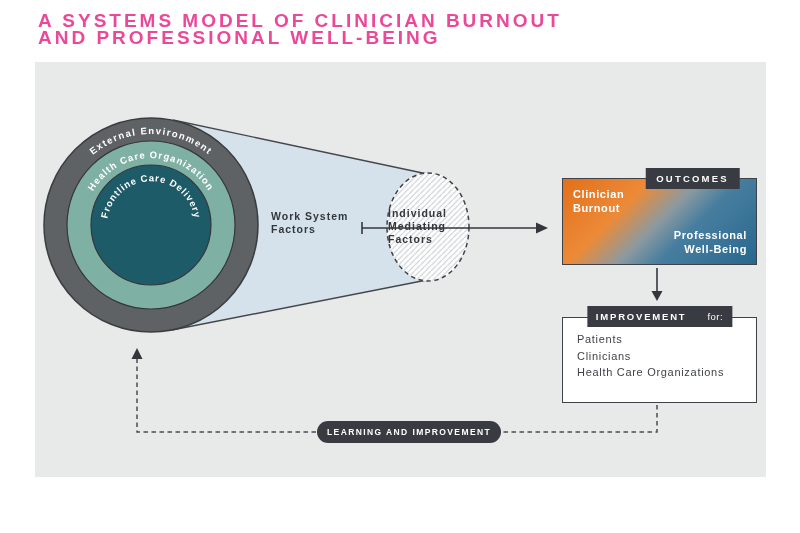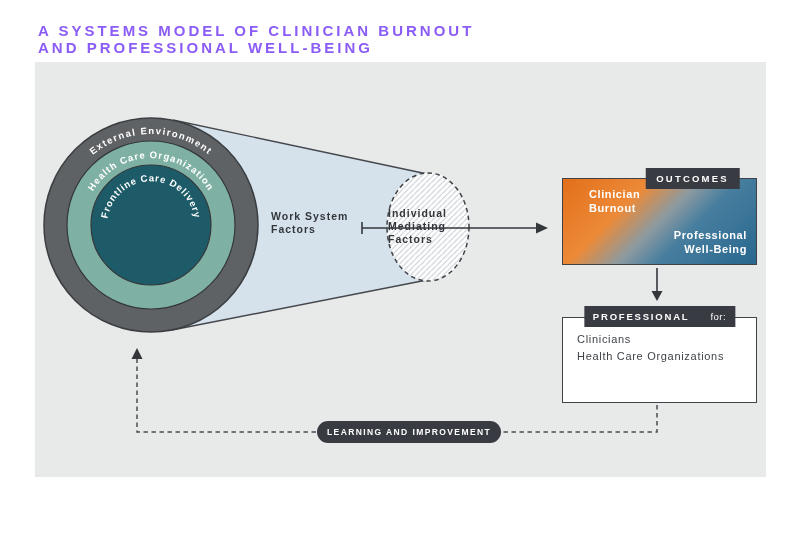--- a/index.html
+++ b/index.html
@@ -1,34 +1,34 @@
 <!DOCTYPE html>
 <html><head>
 <meta charset="utf-8">
 <style>
   * { margin:0; padding:0; box-sizing:border-box; }
   html,body { width:800px; height:533px; background:#ffffff; font-family:"Liberation Sans", sans-serif; overflow:hidden; }
   .page { position:relative; width:800px; height:533px; }
 
-  .title { position:absolute; left:38px; top:22px; color:#8b5cf6; font-size:15px; font-weight:bold; letter-spacing:3px; line-height:17px; }
+  .title { position:absolute; left:38px; top:12px; color:#ec4899; font-size:19px; font-weight:bold; letter-spacing:3px; line-height:17px; }
 
   .panel { position:absolute; left:35px; top:62px; width:731px; height:415px; background:#e8e9e9; }
   .panel svg.diagram { position:absolute; left:0; top:0; }
 
   .lbl { position:absolute; color:#33373c; font-weight:bold; font-size:10.5px; letter-spacing:1px; line-height:13px; text-align:left; }
   .work-label { left:236px; top:148px; width:94px; }
   .mediating-label { left:353px; top:145px; width:80px; }
 
   .dark-tab { background:#383b42; color:#ffffff; font-weight:bold; display:flex; align-items:center; justify-content:center; white-space:nowrap; }
 
   .outcomes-box { position:absolute; left:527px; top:116px; width:195px; height:87px;
     border:1.5px solid #3f4247;
     background:linear-gradient(135deg, #e36f1a 0%, #ec8a38 32%, #8c9aa0 50%, #477e9f 64%, #28678e 100%); }
   .outcomes-tab { position:absolute; left:50%; transform:translateX(-50%); top:-11px; height:21px; padding:0 11px; font-size:9.5px; letter-spacing:2.2px;margin-left:33px; }
-  .burnout-label { position:absolute; left:10px; top:8px; width:74px; color:#ffffff; font-weight:bold; font-size:11px; letter-spacing:0.6px; line-height:14px;margin-left:16px; }
+  .burnout-label { position:absolute; left:10px; top:8px; width:74px; color:#ffffff; font-weight:bold; font-size:11px; letter-spacing:0.6px; line-height:14px; }
   .wellbeing-label { position:absolute; right:9px; bottom:8px; width:100px; color:#ffffff; font-weight:bold; font-size:11px; letter-spacing:0.6px; line-height:14px; text-align:right; }
 
   .consequences-box { position:absolute; left:527px; top:255px; width:195px; height:86px; background:#ffffff; border:1.5px solid #3f4247; }
   .consequences-tab { position:absolute; left:50%; transform:translateX(-50%); top:-12px; height:21px; padding:0 9px; font-size:9.5px; letter-spacing:1.8px; }
   .consequences-tab .suffix { font-weight:normal; letter-spacing:0.5px; margin-left:21px; text-transform:none; }
   .consequences-list { list-style:none; padding:13px 0 0 14px; }
   .consequences-list li { font-size:11px; color:#3f4348; letter-spacing:0.7px; line-height:16.5px; }
 
   .learning-badge { position:absolute; left:282px; top:359px; height:22px; padding:0 10px; font-size:8.5px; letter-spacing:1.4px;border-radius:11px; }
 
@@ -101,24 +101,25 @@
     </div>
 
     <div class="outcomes-box">
       <div class="dark-tab outcomes-tab">OUTCOMES</div>
       <div class="burnout-label">Clinician Burnout</div>
       <div class="wellbeing-label">Professional Well-Being</div>
     </div>
 
     <div class="consequences-box">
       <div class="dark-tab consequences-tab">
-        <span>PROFESSIONAL</span>
+        <span>IMPROVEMENT</span>
         <span class="suffix">for:</span>
       </div>
       <ul class="consequences-list">
+        <li>Patients</li>
         <li>Clinicians</li>
         <li>Health Care Organizations</li>
       </ul>
     </div>
 
     <div class="dark-tab learning-badge">LEARNING AND IMPROVEMENT</div>
   </div>
 
   <div class="footer">
     

